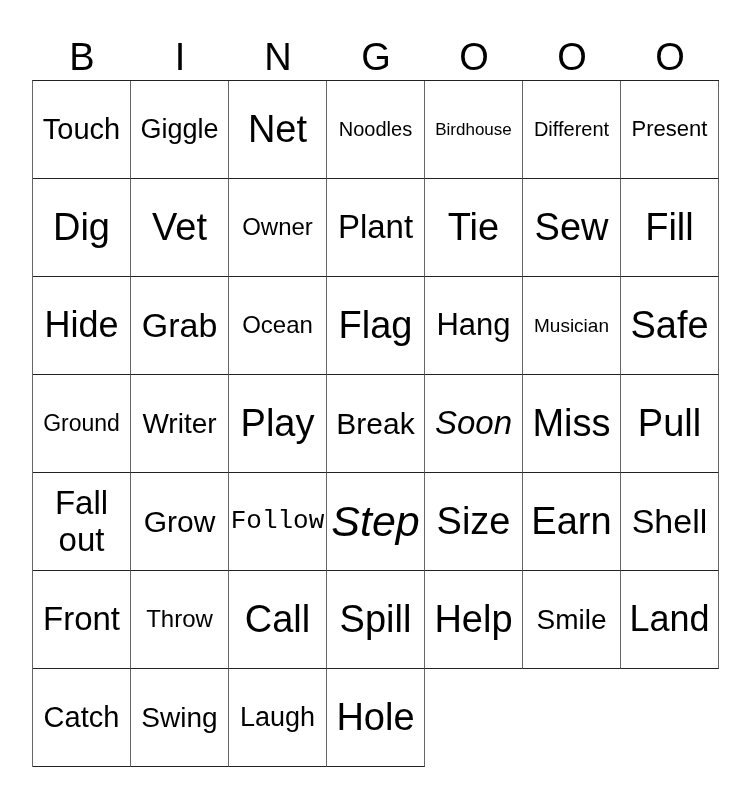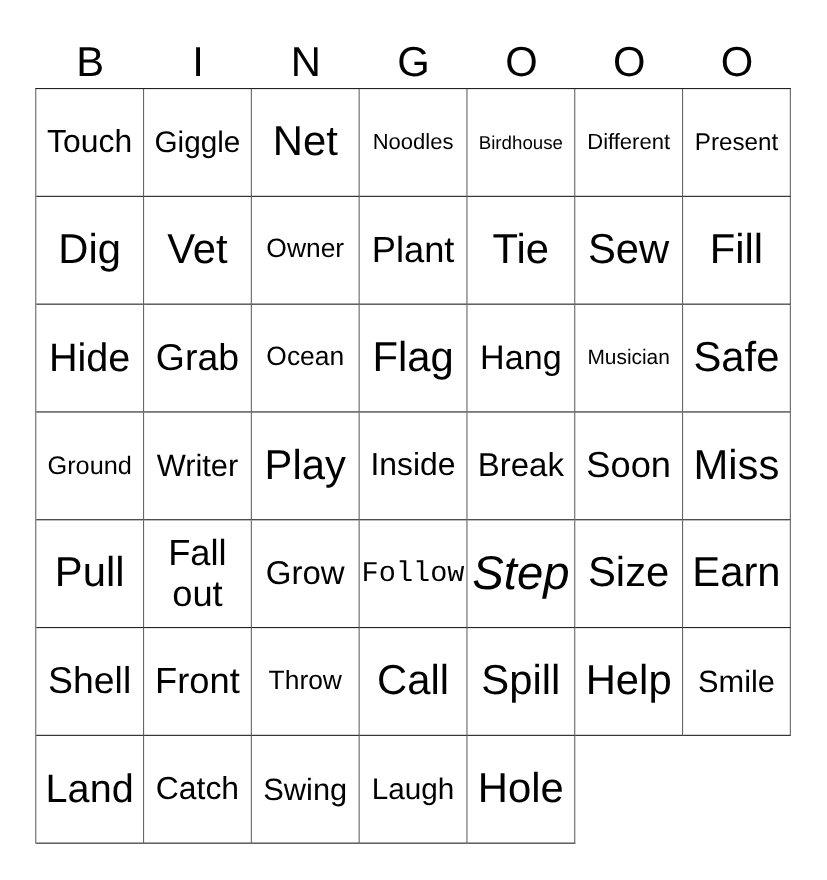--- a/index.html
+++ b/index.html
@@ -42,23 +42,22 @@
     <div class="cell" style="font-size: 36px;">Hide</div>
     <div class="cell" style="font-size: 34px;">Grab</div>
     <div class="cell" style="font-size: 24px;">Ocean</div>
     <div class="cell" style="font-size: 38px;">Flag</div>
     <div class="cell" style="font-size: 31px;">Hang</div>
     <div class="cell" style="font-size: 19px;">Musician</div>
     <div class="cell" style="font-size: 38px;">Safe</div>
     <div class="cell" style="font-size: 23px;">Ground</div>
     <div class="cell" style="font-size: 28px;">Writer</div>
     <div class="cell" style="font-size: 38px;">Play</div>
-    <div class="cell" style="font-size: 29px;">Inside</div>
     <div class="cell" style="font-size: 30px;">Break</div>
-    <div class="cell" style="font-size: 33px;">Soon</div>
+    <div class="cell" style="font-size: 33px; font-style: italic;">Soon</div>
     <div class="cell" style="font-size: 38px;">Miss</div>
     <div class="cell" style="font-size: 38px;">Pull</div>
     <div class="cell" style="font-size: 33px;">Fall
 out</div>
     <div class="cell" style="font-size: 30px;">Grow</div>
     <div class="cell" style="font-size: 26px; font-family: Liberation Mono, monospace;">Follow</div>
     <div class="cell" style="font-size: 43px; font-style: italic;">Step</div>
     <div class="cell" style="font-size: 38px;">Size</div>
     <div class="cell" style="font-size: 38px;">Earn</div>
     <div class="cell" style="font-size: 34px;">Shell</div>

